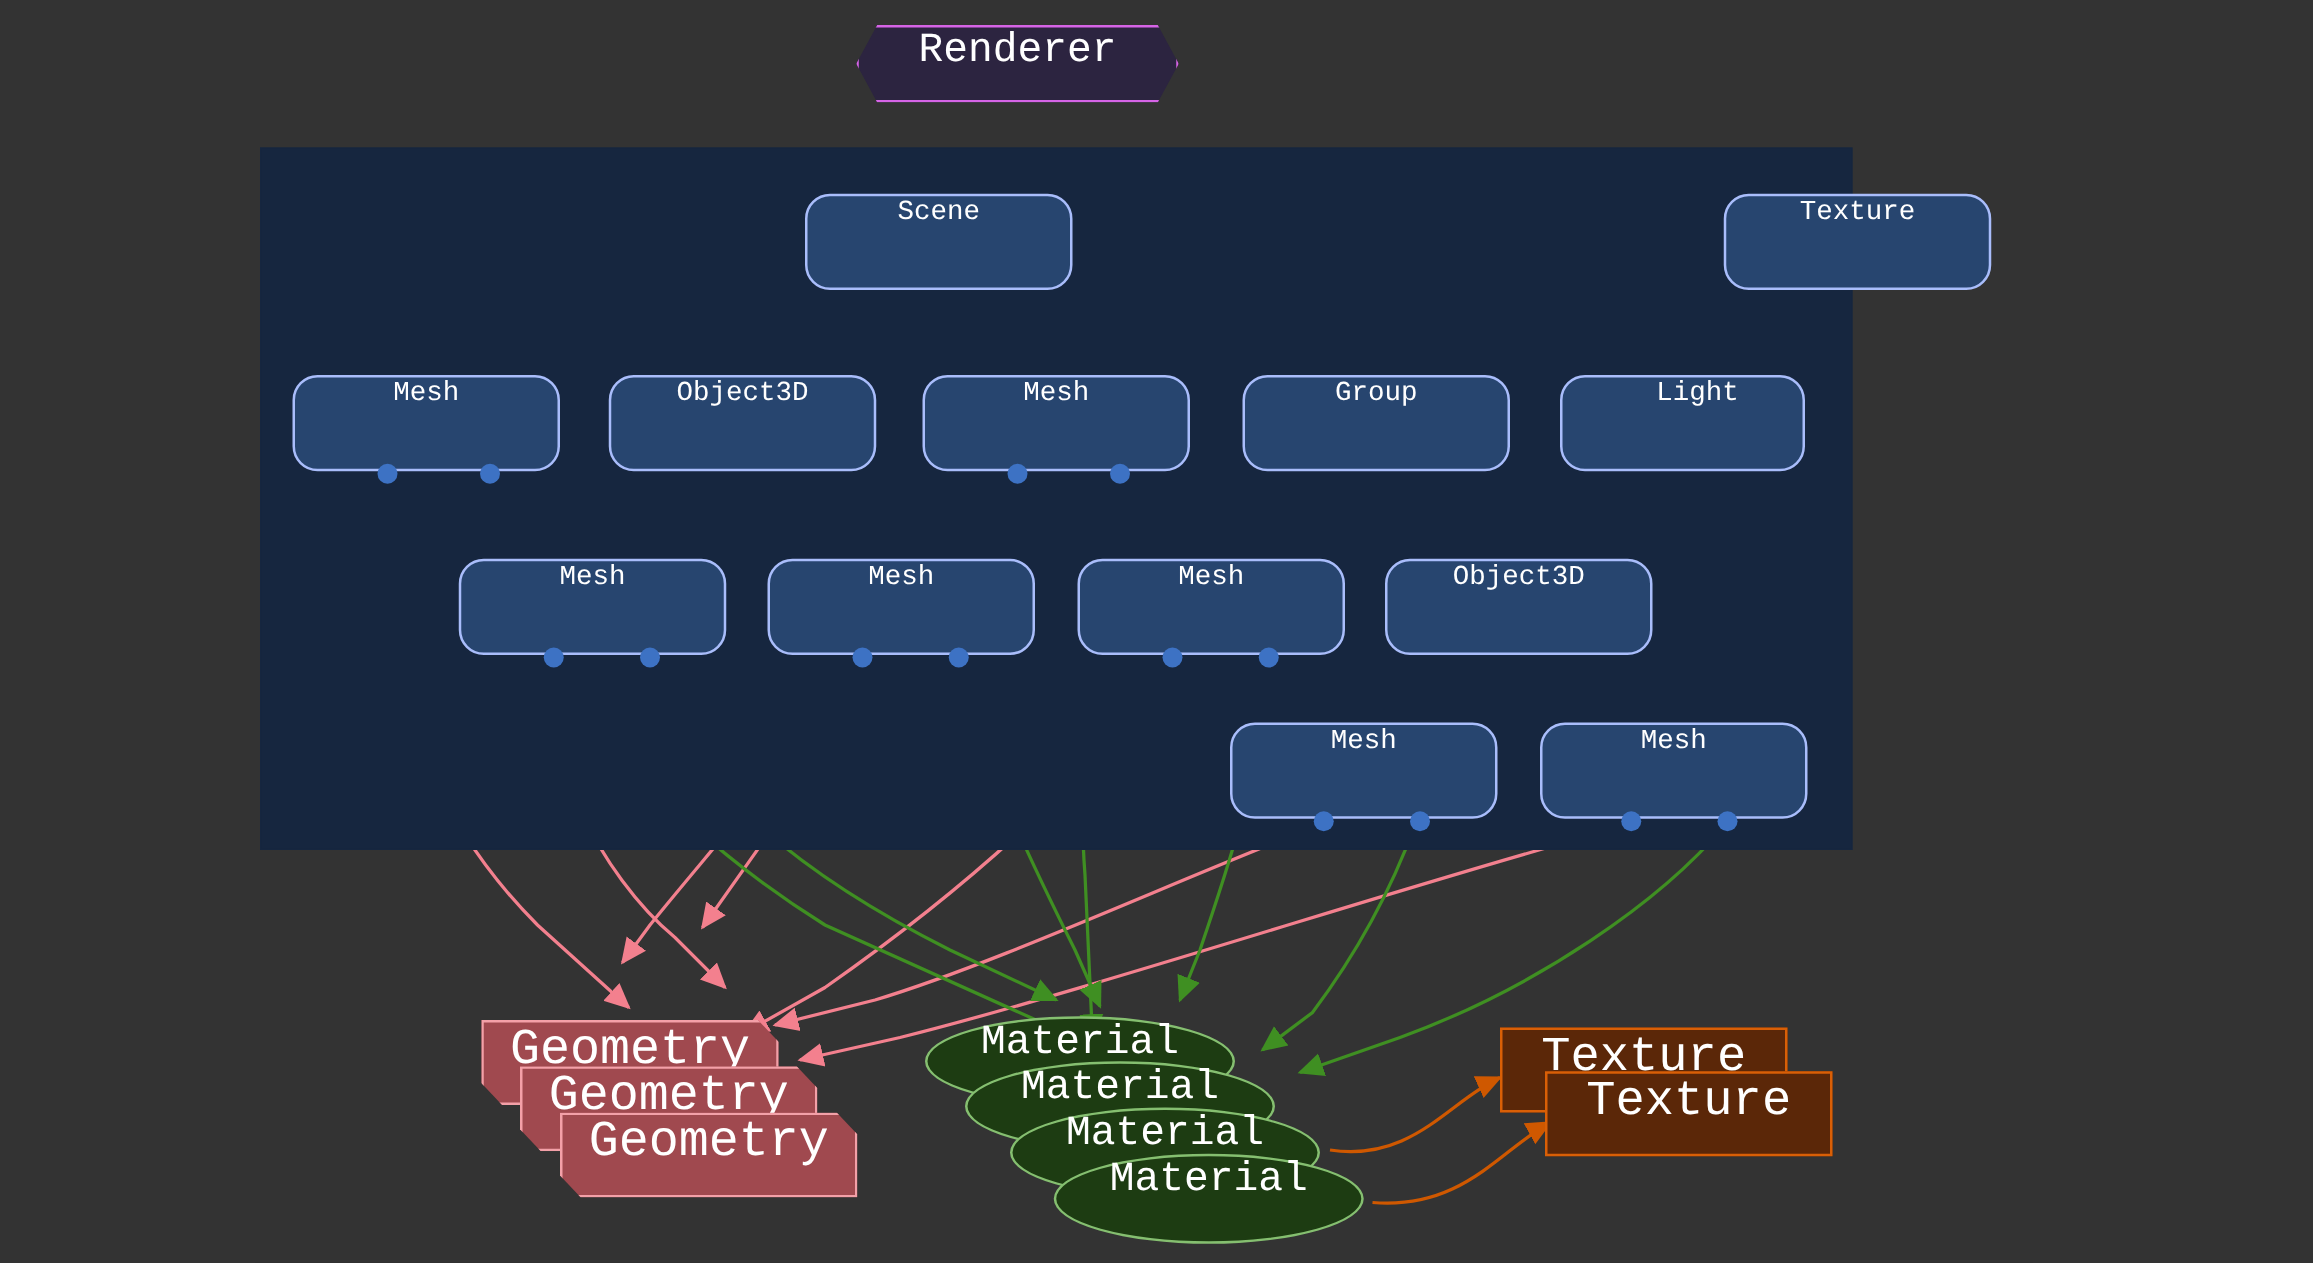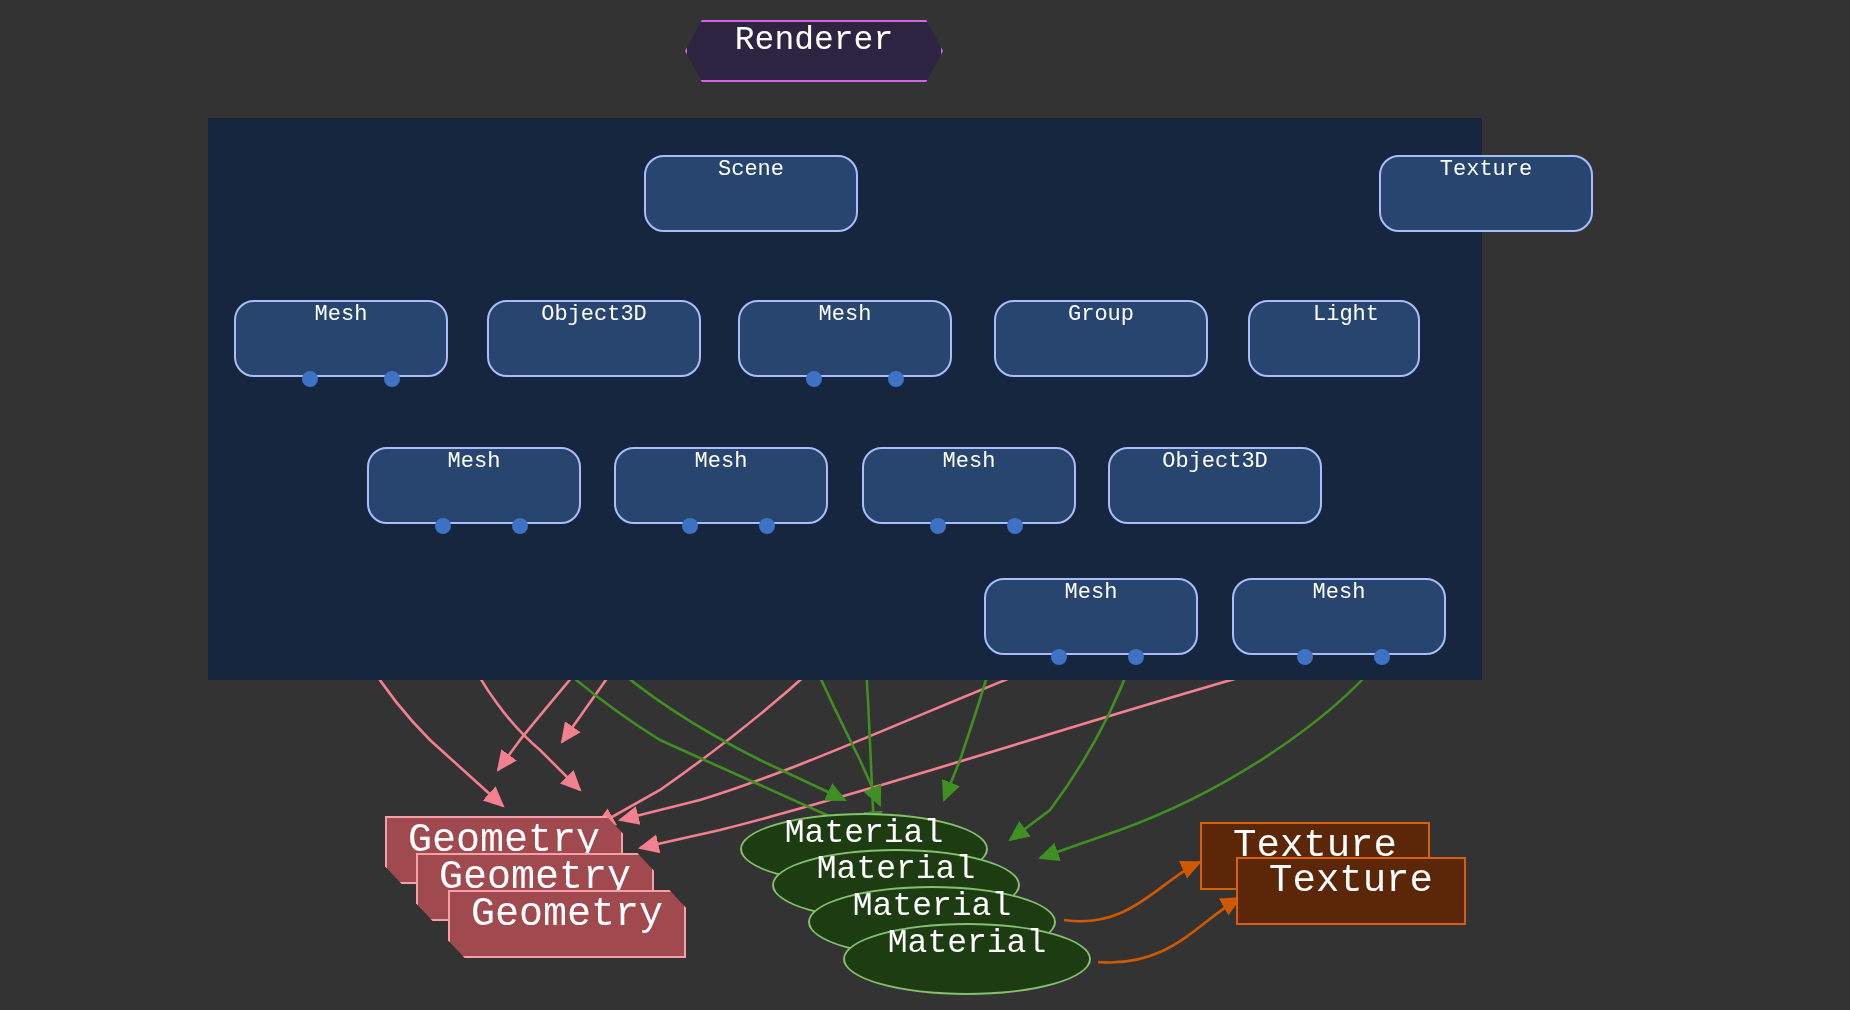--- a/index.html
+++ b/index.html
@@ -179,21 +179,21 @@
   <div class="node node-obj" style="left:738px; top:300px; width:214px; height:77px;">
     <span>Mesh</span>
     <span class="port" style="left:66px; top:69px;"></span>
     <span class="port" style="left:148px; top:69px;"></span>
   </div>
 
   <div class="node node-obj" style="left:994px; top:300px; width:214px; height:77px;">
     <span>Group</span>
   </div>
 
-  <div class="node node-obj" style="left:1248px; top:300px; width:172px; height:77px;padding-left:24px;">
+  <div class="node node-obj" style="left:1248px; top:300px; width:196px; height:77px;padding-left:24px;">
     <span>Light</span>
   </div>
 
   <div class="node node-obj" style="left:367px; top:447px; width:214px; height:77px;">
     <span>Mesh</span>
     <span class="port" style="left:66px; top:69px;"></span>
     <span class="port" style="left:143px; top:69px;"></span>
   </div>
 
   <div class="node node-obj" style="left:614px; top:447px; width:214px; height:77px;">

